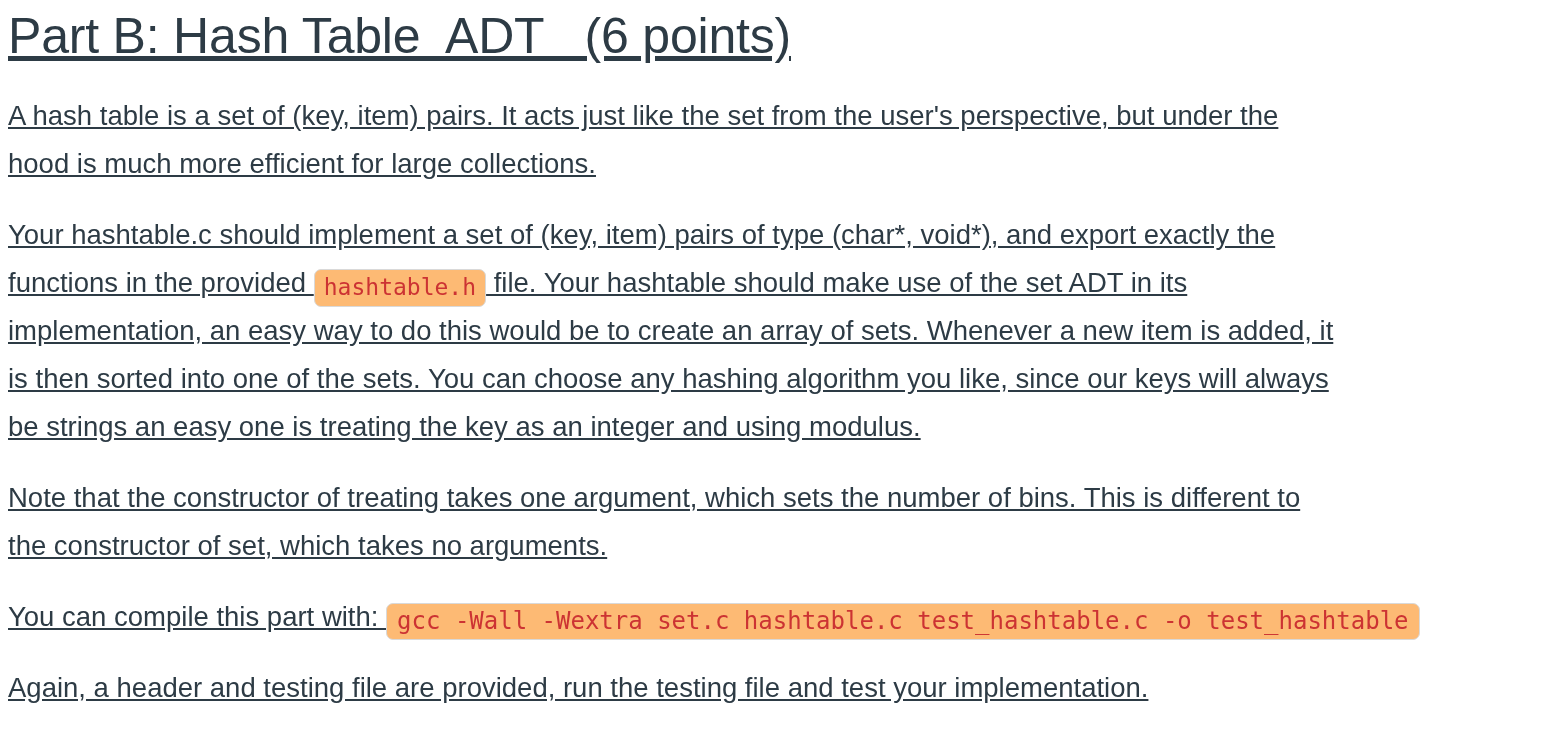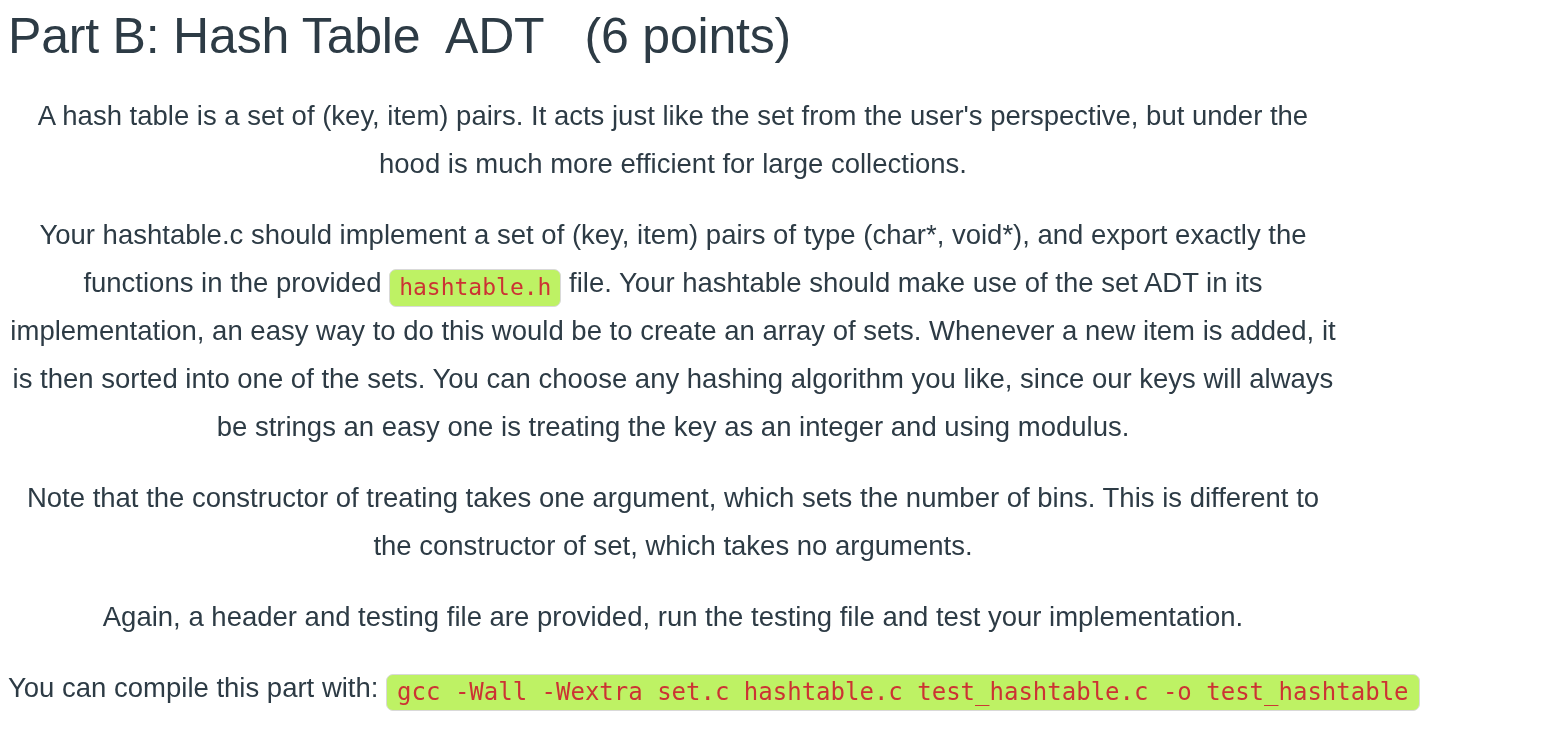--- a/index.html
+++ b/index.html
@@ -14,53 +14,53 @@
     overflow: hidden;
     font-family: "Liberation Sans", sans-serif;
     color: #2d3b45;
     -webkit-font-smoothing: antialiased;
   }
   .page {
     box-sizing: border-box;
     width: 1348px;
     height: 756px;
     padding: 6px 10px 0 8px;
+    text-decoration: underline;
   }
   h1.doc-heading {
     font-family: "Liberation Sans", sans-serif;
     font-weight: 400;
     font-size: 50px;
     line-height: 60px;
     letter-spacing: -0.2px;
     color: #2d3b45;
     margin: 0 0 26px 0;
     white-space: pre;
   }
   p.doc-para {
     font-family: "Liberation Sans", sans-serif;
     font-weight: 400;
     font-size: 27.5px;
     line-height: 48px;
     color: #2d3b45;
     margin: 0 0 23px 0;
     max-width: 1534px;
-    text-align: center;
   }
   p.doc-para:last-of-type {
     margin-bottom: 0;
   }
   p.compile-line {
     white-space: nowrap;
   }
   code.inline-code {
     font-family: "DejaVu Sans Mono", "Liberation Mono", monospace;
     font-size: 23px;
     line-height: 1;
     color: #cc3333;
-    background: #bef264;
+    background: #fdba74;
     border: 1px solid #d9d9d9;
     border-radius: 7px;
     padding: 6px 9px 7px 9px;
     white-space: pre;
     display: inline-block;
     vertical-align: baseline;
     position: relative;
     top: 3px;
   }
   code.inline-code.cmd {
@@ -74,17 +74,17 @@
 <div class="page">
 
   <h1 class="doc-heading">Part B: Hash Table  ADT   (6 points)</h1>
 
   <p class="doc-para">A hash table is a set of (key, item) pairs. It acts just like the set from the user's perspective, but under the hood is much more efficient for large collections.</p>
 
   <p class="doc-para"><span>Your hashtable.c should implement a set of (key, item) pairs of type (char*, void*), and export exactly the functions in the provided </span><code class="inline-code">hashtable.h</code><span> file. Your hashtable should make use of the set ADT in its implementation, an easy way to do this would be to create an array of sets. Whenever a new item is added, it is then sorted into one of the sets. You can choose any hashing algorithm you like, since our keys will always be strings an easy one is treating the key as an integer and using modulus.</span></p>
 
   <p class="doc-para">Note that the constructor of treating takes one argument, which sets the number of bins. This is different to the constructor of set, which takes no arguments.</p>
 
+  <p class="doc-para compile-line"><span>You can compile this part with: </span><code class="inline-code cmd">gcc -Wall -Wextra set.c hashtable.c test_hashtable.c -o test_hashtable</code></p>
+
   <p class="doc-para">Again, a header and testing file are provided, run the testing file and test your implementation.</p>
-
-  <p class="doc-para compile-line"><span>You can compile this part with: </span><code class="inline-code cmd">gcc -Wall -Wextra set.c hashtable.c test_hashtable.c -o test_hashtable</code></p>
 
 </div>
 
 </body></html>

